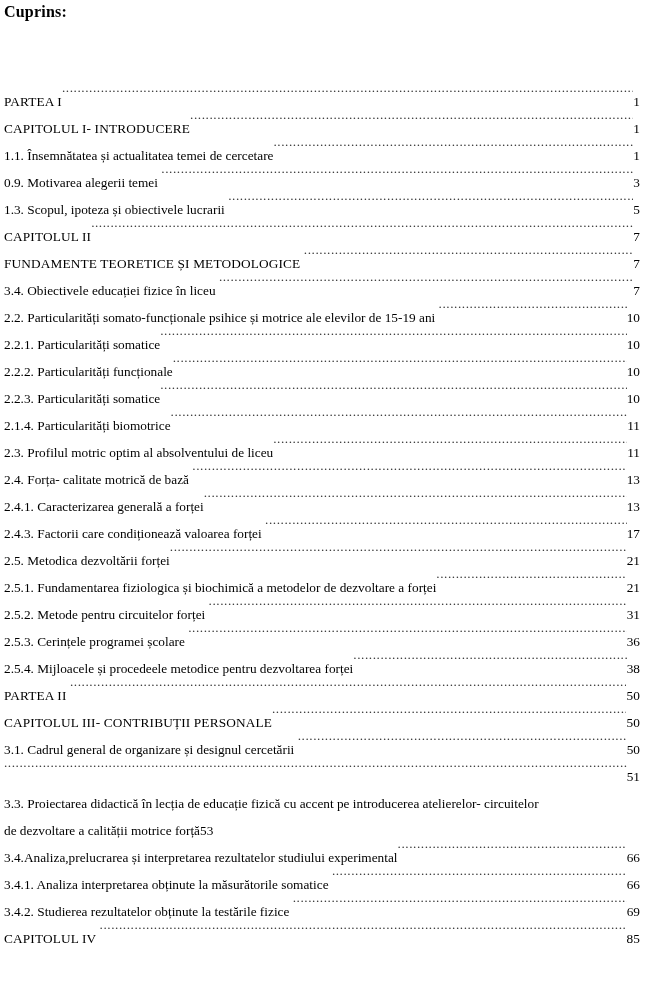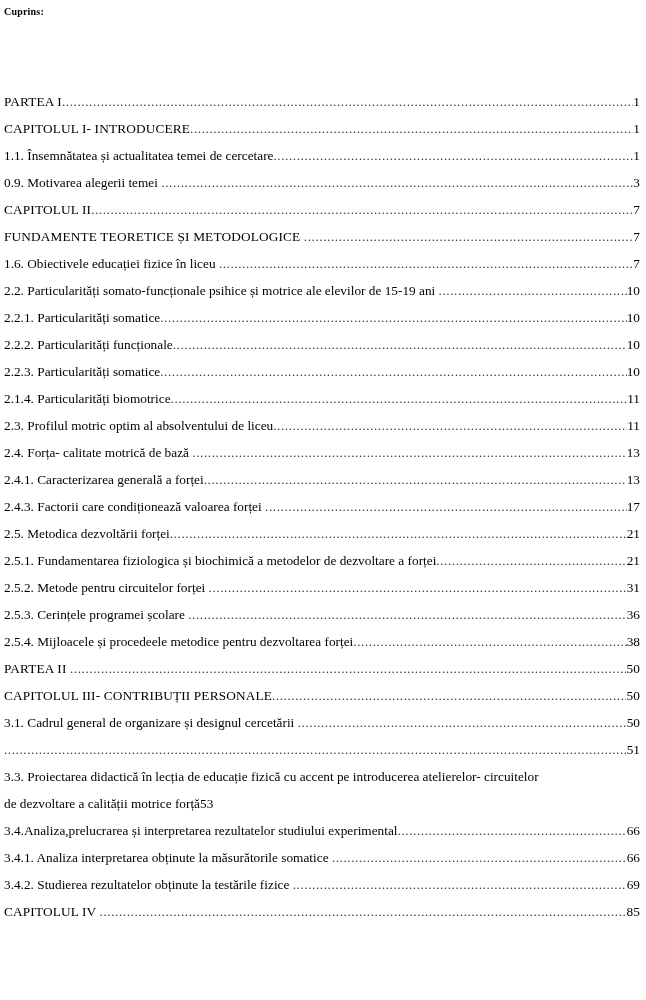--- a/index.html
+++ b/index.html
@@ -20,21 +20,21 @@
     position: relative;
     width: 646px;
     height: 1000px;
     box-sizing: border-box;
     padding: 0;
   }
   .doc-title {
     position: absolute;
     left: 4px;
     top: 3px;
-    font-size: 10px;
+    font-size: 16px;
     font-weight: bold;
     letter-spacing: 0.2px;
     line-height: 18px;
   }
   .toc {
     position: absolute;
     left: 0;
     right: 0;
     top: 88px;
   }
@@ -46,21 +46,21 @@
     line-height: 27px;
     font-size: 13.3px;
     white-space: nowrap;
     overflow: hidden;
   }
   .toc-entry.caps {
     letter-spacing: 0.15px;
   }
   .toc-row {
     display: flex;
-    align-items: flex-end;
+    align-items: flex-start;
     width: 100%;
   }
   .toc-label {
     flex: 0 0 auto;
     white-space: pre;
   }
   .toc-dots {
     flex: 1 1 auto;
     min-width: 4px;
     overflow: hidden;
@@ -132,37 +132,44 @@
           <span class="toc-page">1</span>
         </div>
       </div>
       <div class="toc-entry">
         <div class="toc-row">
           <span class="toc-label">0.9. Motivarea alegerii temei </span>
           <span class="toc-dots"></span>
           <span class="toc-page">3</span>
         </div>
       </div>
+      <div class="toc-entry">
+        <div class="toc-row">
+          <span class="toc-label">1.3. Scopul, ipoteza și obiectivele lucrarii </span>
+          <span class="toc-dots"></span>
+          <span class="toc-page">5</span>
+        </div>
+      </div>
       <div class="toc-entry caps">
         <div class="toc-row">
           <span class="toc-label">CAPITOLUL II</span>
           <span class="toc-dots"></span>
           <span class="toc-page">7</span>
         </div>
       </div>
       <div class="toc-entry caps">
         <div class="toc-row">
           <span class="toc-label">FUNDAMENTE TEORETICE ȘI METODOLOGICE </span>
           <span class="toc-dots"></span>
           <span class="toc-page">7</span>
         </div>
       </div>
       <div class="toc-entry">
         <div class="toc-row">
-          <span class="toc-label">1.6. Obiectivele educației fizice în liceu </span>
+          <span class="toc-label">3.4. Obiectivele educației fizice în liceu </span>
           <span class="toc-dots"></span>
           <span class="toc-page">7</span>
         </div>
       </div>
       <div class="toc-entry">
         <div class="toc-row">
           <span class="toc-label">2.2. Particularități somato-funcționale psihice și motrice ale elevilor de 15-19 ani </span>
           <span class="toc-dots"></span>
           <span class="toc-page">10</span>
         </div>

